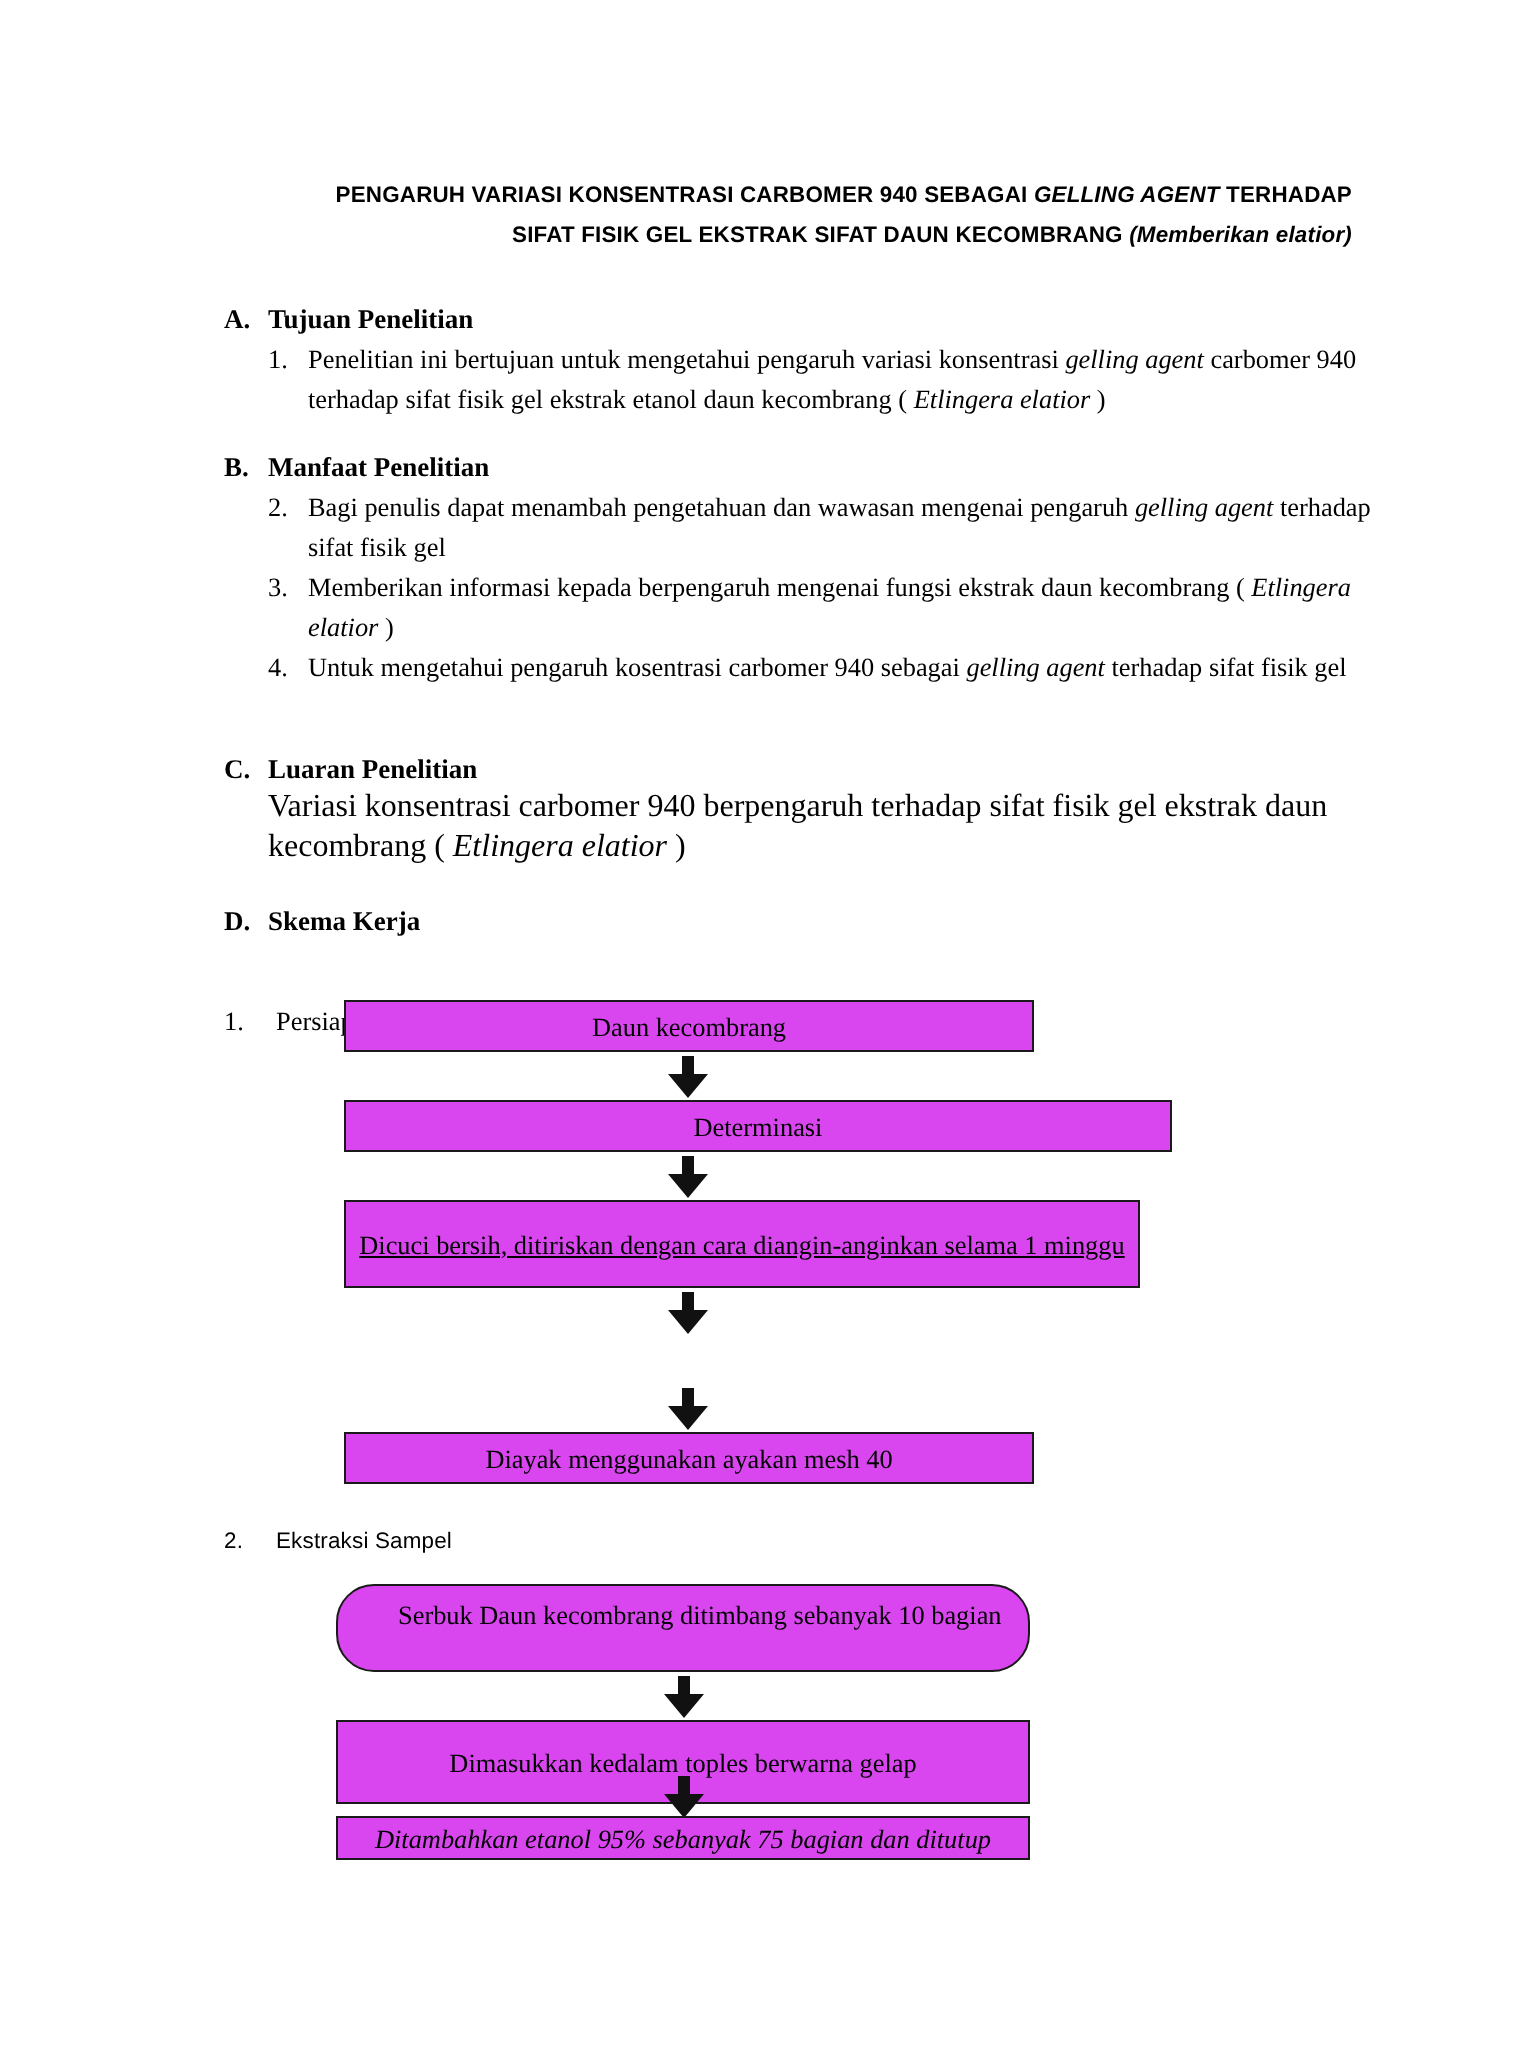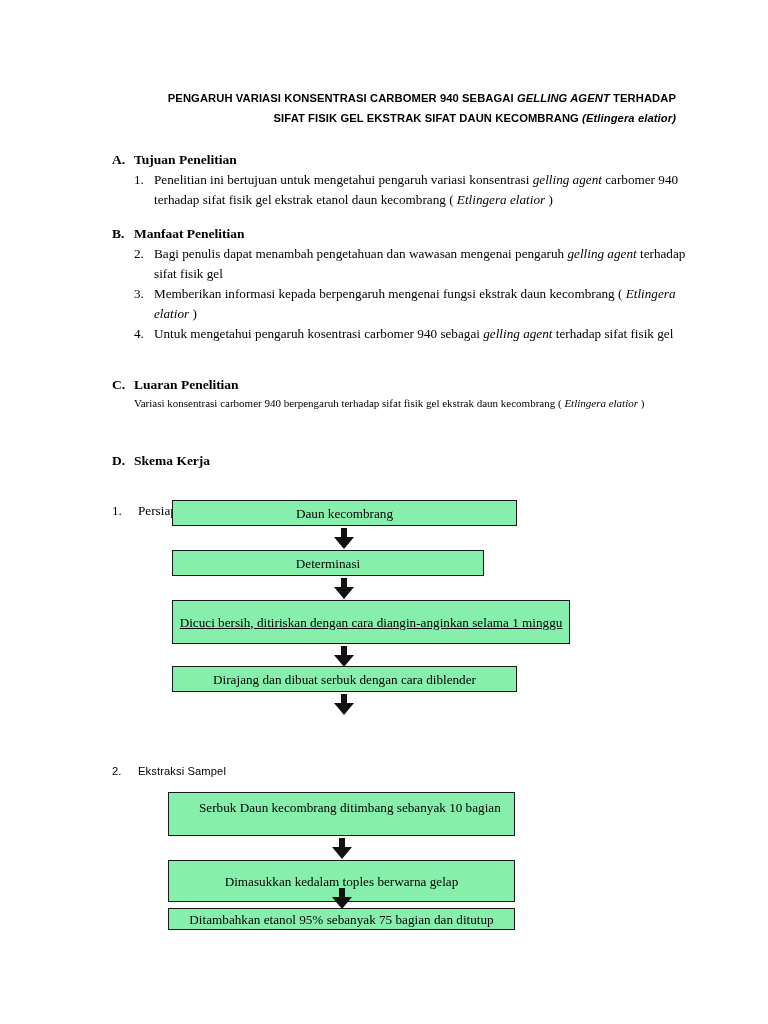--- a/index.html
+++ b/index.html
@@ -67,21 +67,21 @@
     line-height: 19.5px;
     margin-top: 1px;
   }
   .li .num {
     position: absolute;
     left: 22px;
     top: 0;
     font-size: 13.2px;
   }
   .plain {
-    font-size: 11px;
+    font-size: 16px;
     line-height: 19.5px;
     padding-left: 22px;
   }
   i, .ital { font-style: italic; }
 
   
   .step-serif {
     position: absolute;
     font-family: "Liberation Serif", "DejaVu Serif", serif;
     font-size: 13.2px;
@@ -98,21 +98,21 @@
     line-height: 18px;
     letter-spacing: 0.1px;
   }
   .step-sans .num { display: inline-block; width: 26px; }
 
   
   .flow-box {
     position: absolute;
     box-sizing: border-box;
     border: 1.4px solid #1a1a1a;
-    background: #86efac;
+    background: #d946ef;
     font-family: "Liberation Serif", "DejaVu Serif", serif;
     font-size: 13.2px;
     line-height: 19px;
     display: flex;
     align-items: center;
     justify-content: center;
     text-align: center;
     padding: 2px 6px;
   }
   .flow-box.left {
@@ -129,21 +129,21 @@
   }
   .arrow svg { display: block; width: 100%; height: 100%; }
 </style>
 </head>
 <body>
 
 <div class="page">
 
   <div class="doc-title">
     <div><span>PENGARUH VARIASI KONSENTRASI CARBOMER 940 SEBAGAI </span><span class="ital">GELLING AGENT</span><span> TERHADAP</span></div>
-    <div><span>SIFAT FISIK GEL EKSTRAK SIFAT DAUN KECOMBRANG </span><span class="ital">(Etlingera elatior)</span></div>
+    <div><span>SIFAT FISIK GEL EKSTRAK SIFAT DAUN KECOMBRANG </span><span class="ital">(Memberikan elatior)</span></div>
   </div>
 
   <div class="section" style="top:150px;">
     <div class="sec-head">
       <span class="letter">A.</span>
       <span>Tujuan Penelitian</span>
     </div>
     <div class="li">
       <span class="num">1.</span>
       <span>Penelitian ini bertujuan untuk mengetahui pengaruh variasi konsentrasi </span><span class="ital">gelling agent</span><span> carbomer 940 terhadap sifat fisik gel ekstrak etanol daun kecombrang ( </span><span class="ital">Etlingera elatior</span><span> )</span>
@@ -193,72 +193,72 @@
   <div class="flow-box" style="left:172px; top:500px; width:345px; height:26px;">
     <span>Daun kecombrang</span>
   </div>
 
   <div class="arrow" style="left:331px; top:528px; height:22px;">
     <svg viewBox="0 0 26 22" preserveAspectRatio="none" aria-hidden="true">
       <path d="M10,0 L16,0 L16,9 L23,9 L13,21 L3,9 L10,9 Z" fill="#111111"></path>
     </svg>
   </div>
 
-  <div class="flow-box" style="left:172px; top:550px; width:312px; height:26px;">
+  <div class="flow-box" style="left:172px; top:550px; width:414px; height:26px;">
     <span>Determinasi</span>
   </div>
 
   <div class="arrow" style="left:331px; top:578px; height:22px;">
     <svg viewBox="0 0 26 22" preserveAspectRatio="none" aria-hidden="true">
       <path d="M10,0 L16,0 L16,9 L23,9 L13,21 L3,9 L10,9 Z" fill="#111111"></path>
     </svg>
   </div>
 
   <div class="flow-box" style="left:172px; top:600px; width:398px; height:44px;text-decoration:underline;">
     <span>Dicuci bersih, ditiriskan dengan cara diangin-anginkan selama 1 minggu</span>
   </div>
 
   <div class="arrow" style="left:331px; top:646px; height:22px;">
     <svg viewBox="0 0 26 22" preserveAspectRatio="none" aria-hidden="true">
       <path d="M10,0 L16,0 L16,9 L23,9 L13,21 L3,9 L10,9 Z" fill="#111111"></path>
     </svg>
   </div>
 
-  <div class="flow-box" style="left:172px; top:666px; width:345px; height:26px;">
-    <span>Dirajang dan dibuat serbuk dengan cara diblender</span>
-  </div>
 
   <div class="arrow" style="left:331px; top:694px; height:22px;">
     <svg viewBox="0 0 26 22" preserveAspectRatio="none" aria-hidden="true">
       <path d="M10,0 L16,0 L16,9 L23,9 L13,21 L3,9 L10,9 Z" fill="#111111"></path>
     </svg>
   </div>
 
+  <div class="flow-box" style="left:172px; top:716px; width:345px; height:26px;">
+    <span>Diayak menggunakan ayakan mesh 40</span>
+  </div>
 
   <div class="step-sans" style="left:112px; top:762px;">
     <span class="num">2.</span><span>Ekstraksi Sampel</span>
   </div>
 
-  <div class="flow-box left" style="left:168px; top:792px; width:347px; height:44px;">
+  <div class="flow-box left" style="left:168px; top:792px; width:347px; height:44px;border-radius:19px;">
     <span>Serbuk Daun kecombrang ditimbang sebanyak 10 bagian</span>
   </div>
 
   <div class="arrow" style="left:329px; top:838px; height:22px;">
     <svg viewBox="0 0 26 22" preserveAspectRatio="none" aria-hidden="true">
       <path d="M10,0 L16,0 L16,9 L23,9 L13,21 L3,9 L10,9 Z" fill="#111111"></path>
     </svg>
   </div>
 
   <div class="flow-box" style="left:168px; top:860px; width:347px; height:42px;">
     <span>Dimasukkan kedalam toples berwarna gelap</span>
   </div>
 
   <div class="arrow" style="left:329px; top:888px; height:22px;">
     <svg viewBox="0 0 26 22" preserveAspectRatio="none" aria-hidden="true">
       <path d="M10,0 L16,0 L16,9 L23,9 L13,21 L3,9 L10,9 Z" fill="#111111"></path>
     </svg>
   </div>
 
-  <div class="flow-box" style="left:168px; top:908px; width:347px; height:22px;">
+  <div class="flow-box" style="left:168px; top:908px; width:347px; height:22px;font-style:italic;">
     <span>Ditambahkan etanol 95% sebanyak 75 bagian dan ditutup</span>
   </div>
 
 </div>
 
 </body></html>

